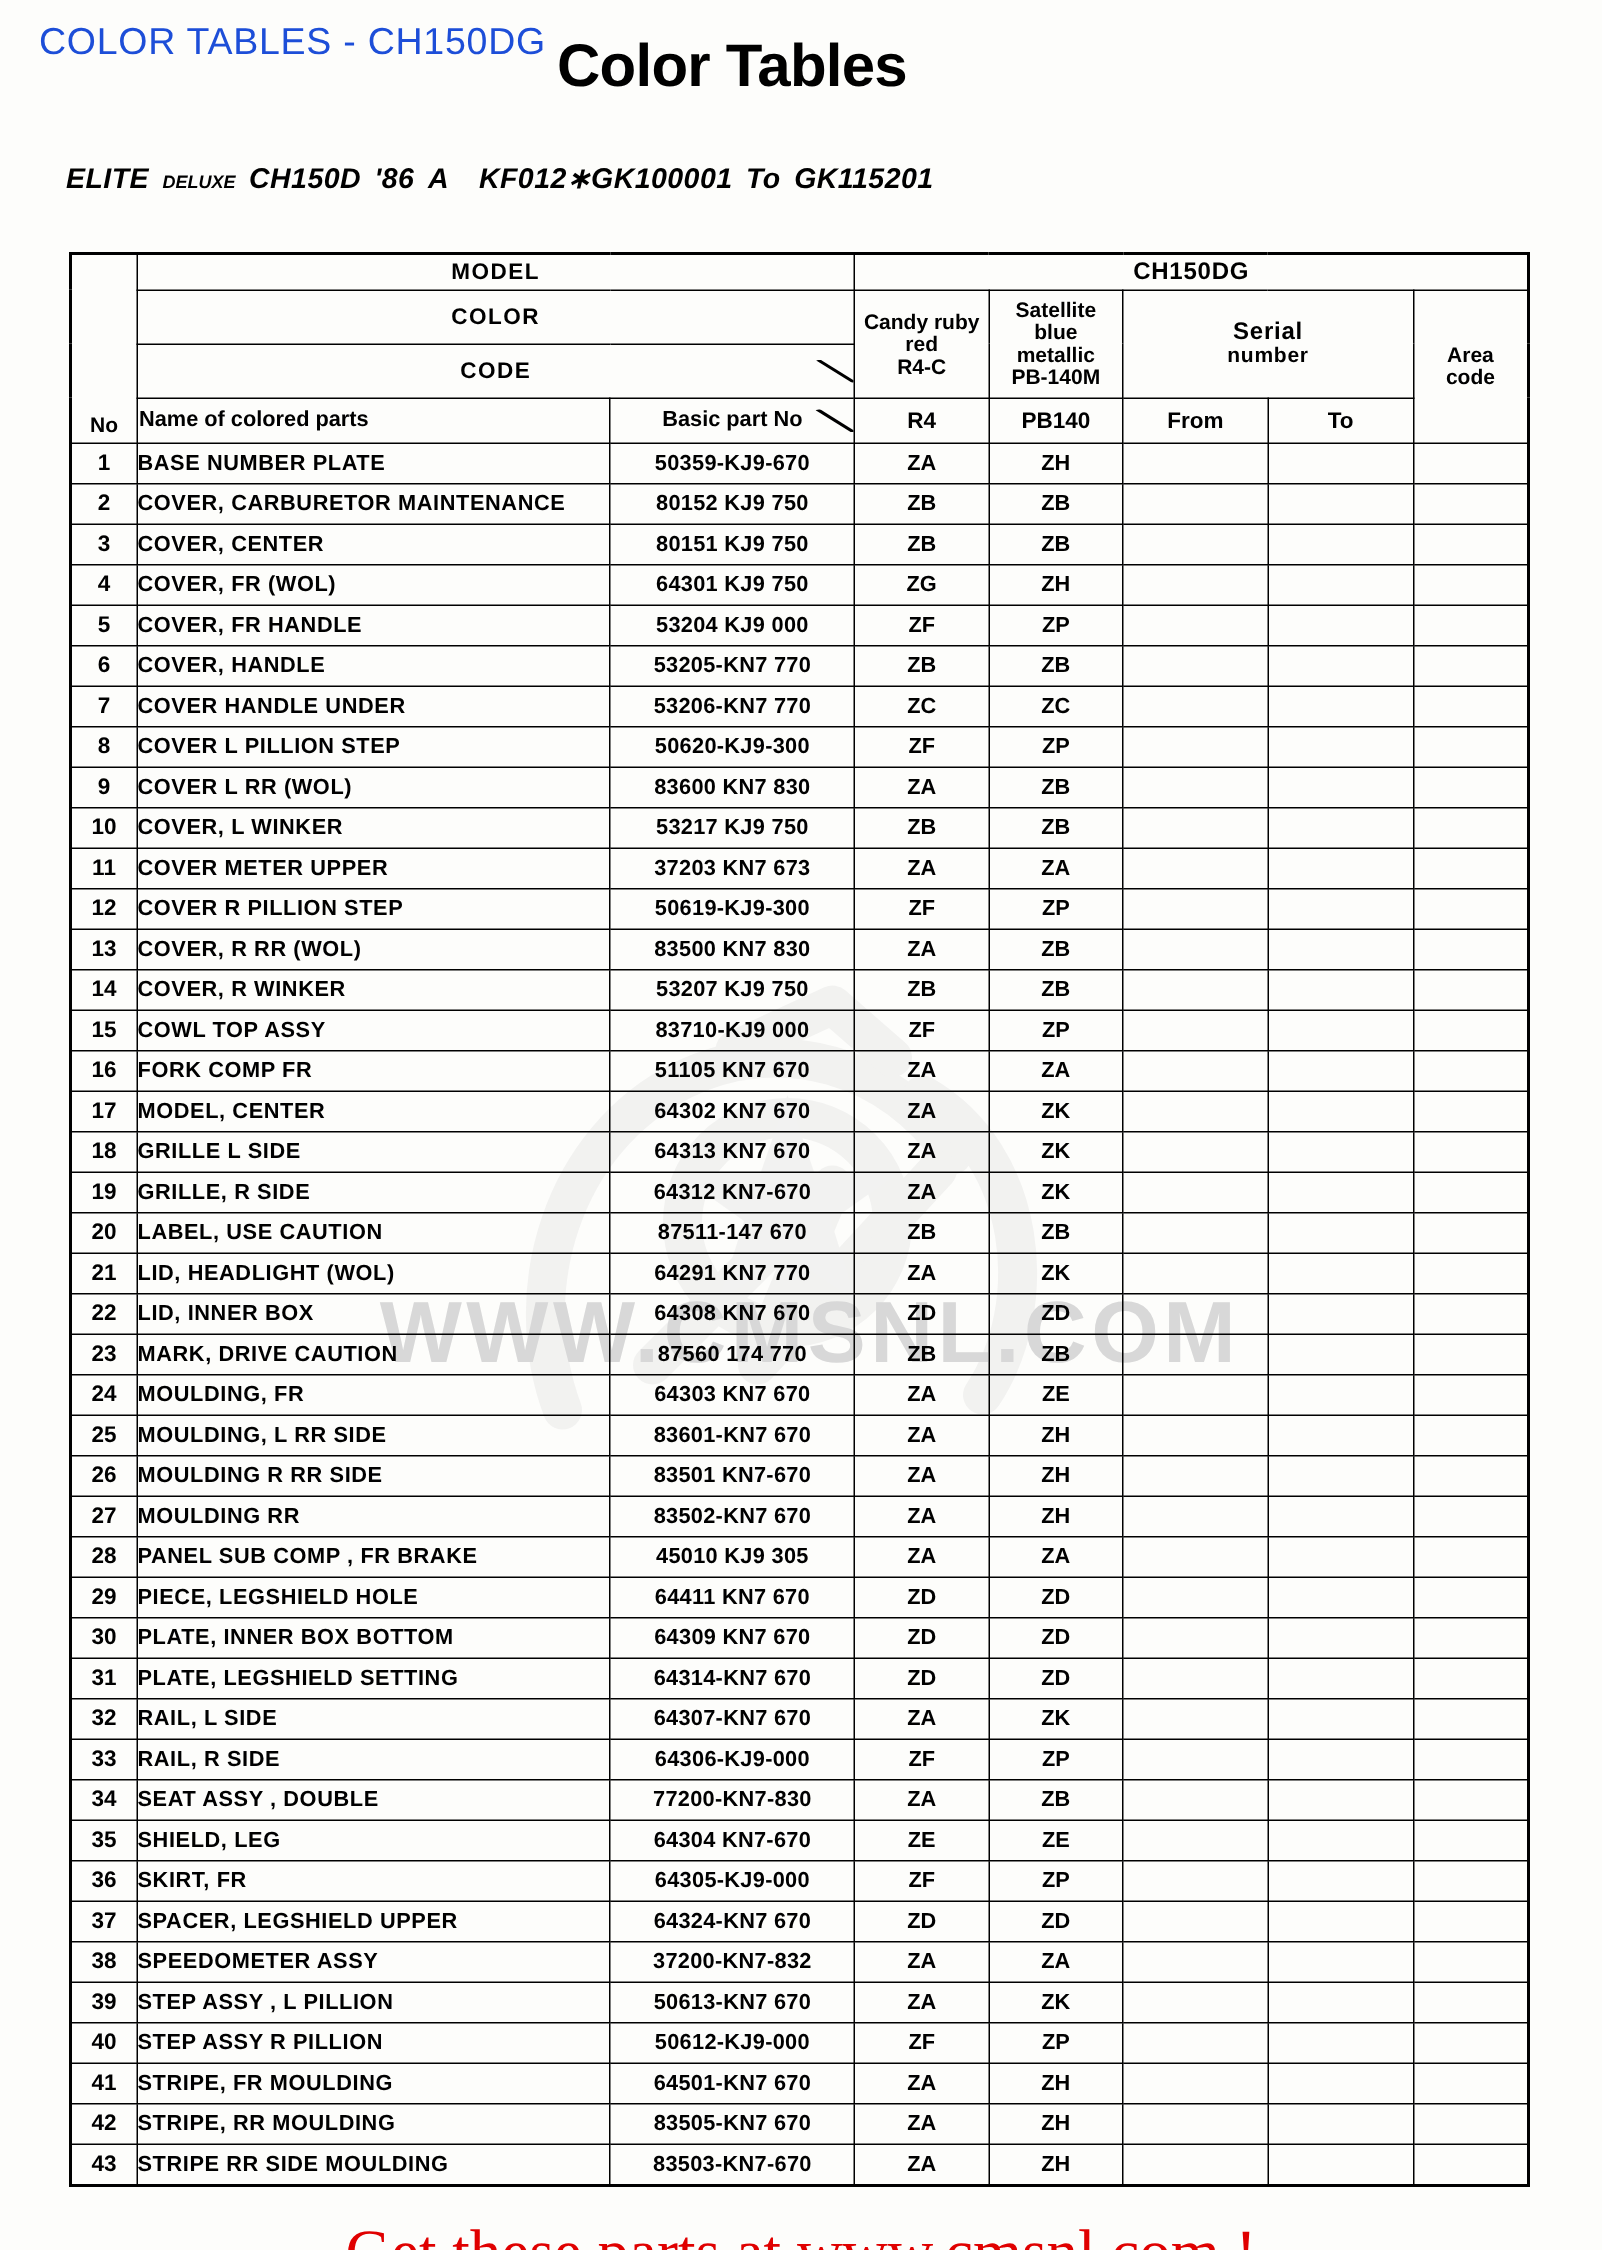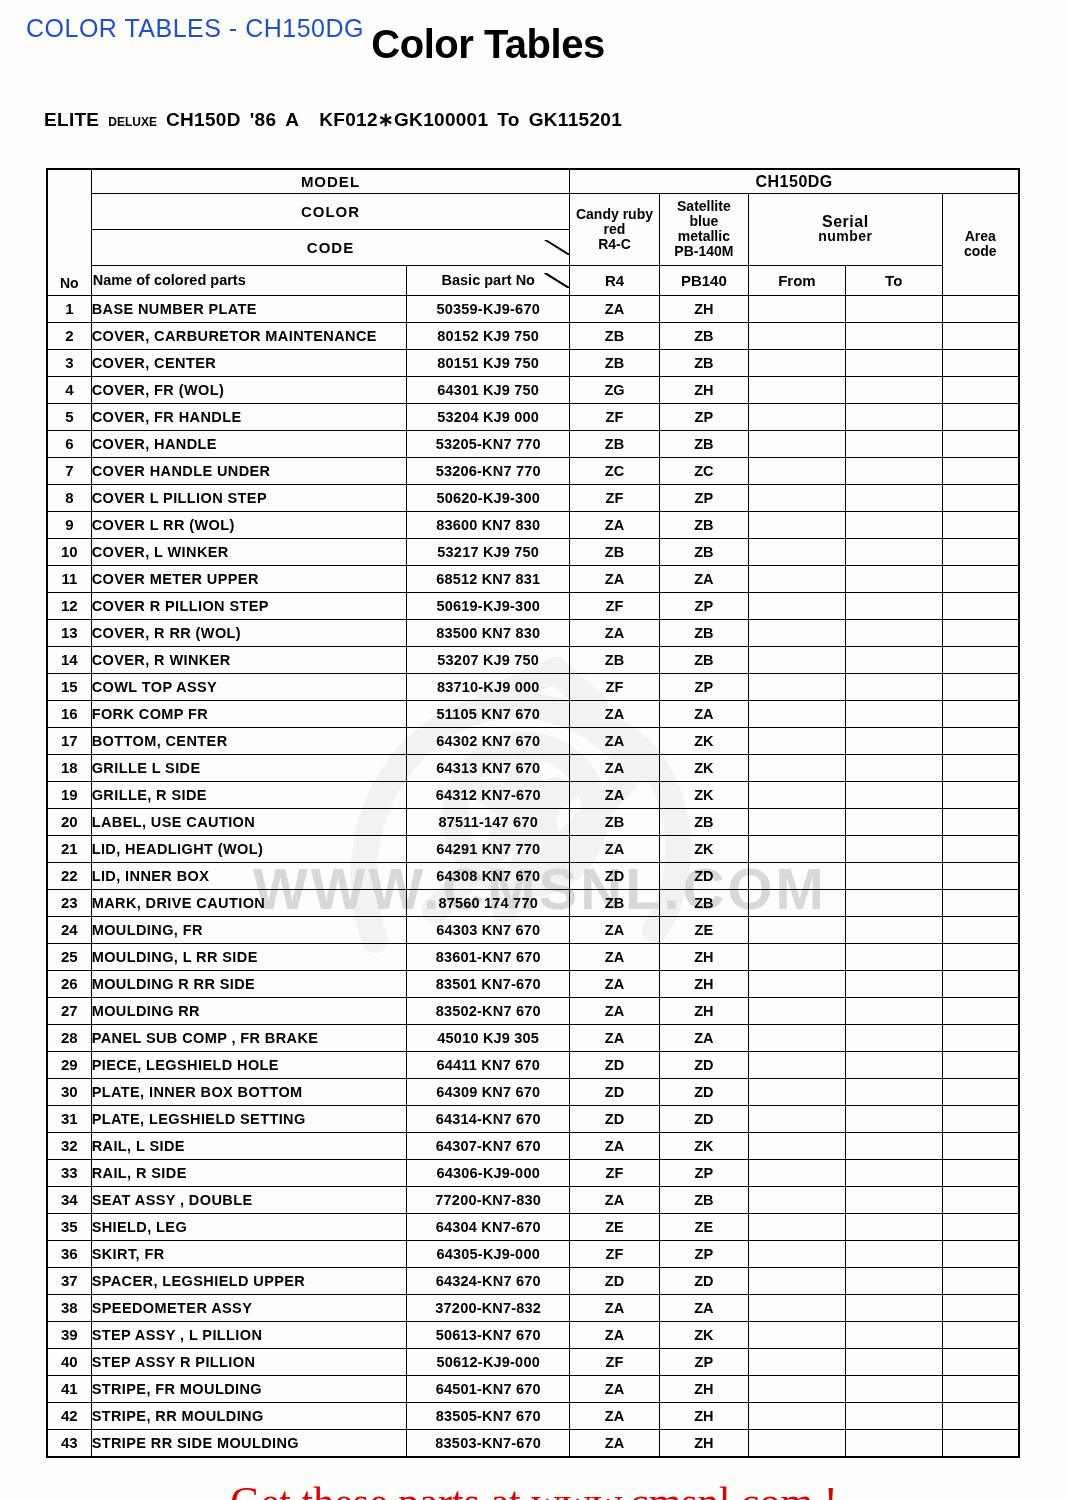--- a/index.html
+++ b/index.html
@@ -25,21 +25,21 @@
     font-family:"Liberation Sans", sans-serif;
     letter-spacing:-.5px;
   }
   
   #model-lines{
     position:absolute;left:44px;top:107px;
     font-family:"Liberation Sans", sans-serif;
     font-weight:bold;font-size:19px;line-height:25px;
     white-space:nowrap;letter-spacing:.3px;
   }
-  #model-lines .ln{display:block;}
+  #model-lines .ln{display:block;font-style:italic;}
   #model-lines .tiny{font-size:12px;letter-spacing:0;}
   #model-lines .sp{display:inline-block;width:9px;}
   #model-lines .sp2{display:inline-block;width:20px;}
   
   #watermark{
     position:absolute;left:255px;top:610px;
     width:560px;height:400px;
     z-index:0;pointer-events:none;
     opacity:.30;
   }
@@ -291,21 +291,21 @@
           <td class="bp-c">53217 KJ9 750</td>
           <td class="c1-c">ZB</td>
           <td class="c2-c">ZB</td>
           <td class="from-c"></td>
           <td class="to-c"></td>
           <td class="area-c"></td>
         </tr>
         <tr class="row">
           <td class="no-c">11</td>
           <td class="nm-c">COVER   METER  UPPER</td>
-          <td class="bp-c">68512 KN7 831</td>
+          <td class="bp-c">37203 KN7 673</td>
           <td class="c1-c">ZA</td>
           <td class="c2-c">ZA</td>
           <td class="from-c"></td>
           <td class="to-c"></td>
           <td class="area-c"></td>
         </tr>
         <tr class="row">
           <td class="no-c">12</td>
           <td class="nm-c">COVER  R   PILLION  STEP</td>
           <td class="bp-c">50619-KJ9-300</td>
@@ -350,21 +350,21 @@
           <td class="nm-c">FORK  COMP   FR</td>
           <td class="bp-c">51105 KN7 670</td>
           <td class="c1-c">ZA</td>
           <td class="c2-c">ZA</td>
           <td class="from-c"></td>
           <td class="to-c"></td>
           <td class="area-c"></td>
         </tr>
         <tr class="row">
           <td class="no-c">17</td>
-          <td class="nm-c">BOTTOM,  CENTER</td>
+          <td class="nm-c">MODEL,  CENTER</td>
           <td class="bp-c">64302 KN7 670</td>
           <td class="c1-c">ZA</td>
           <td class="c2-c">ZK</td>
           <td class="from-c"></td>
           <td class="to-c"></td>
           <td class="area-c"></td>
         </tr>
         <tr class="row">
           <td class="no-c">18</td>
           <td class="nm-c">GRILLE  L   SIDE</td>

